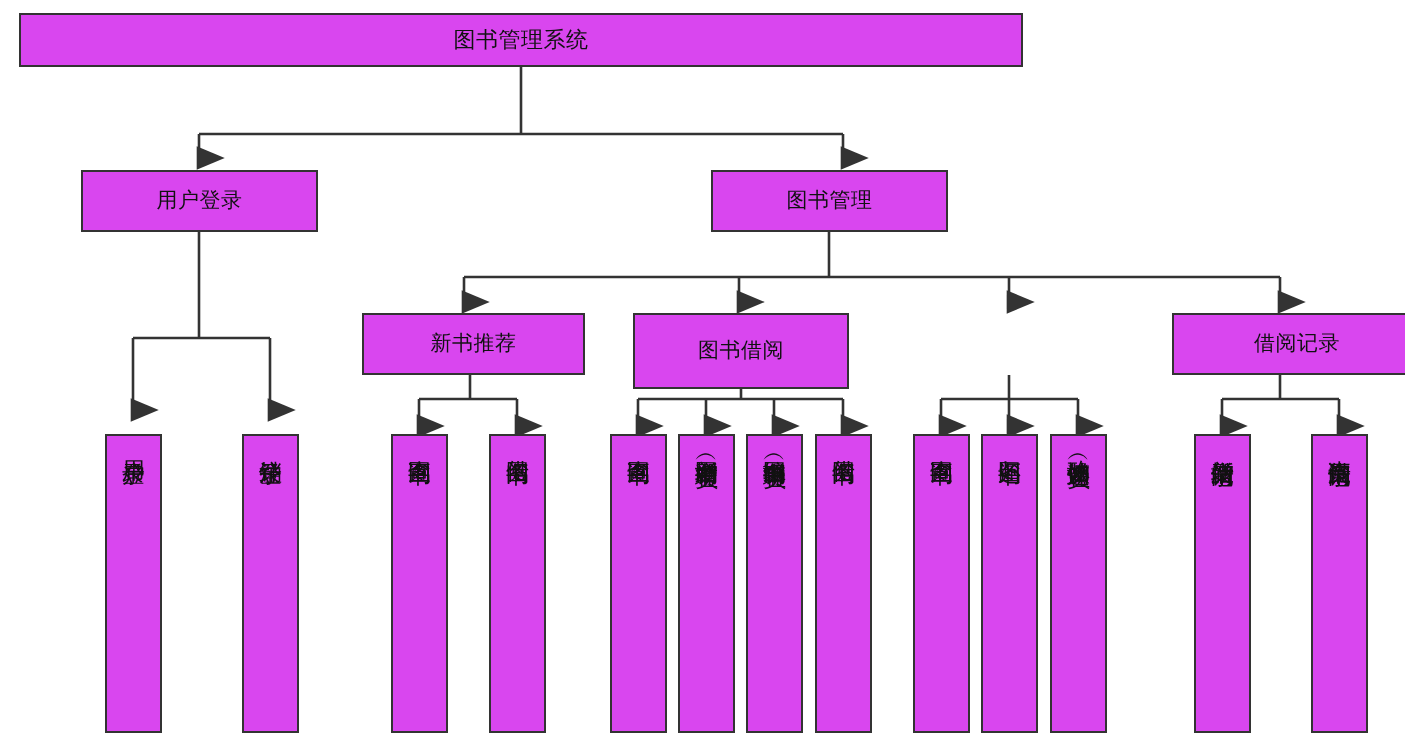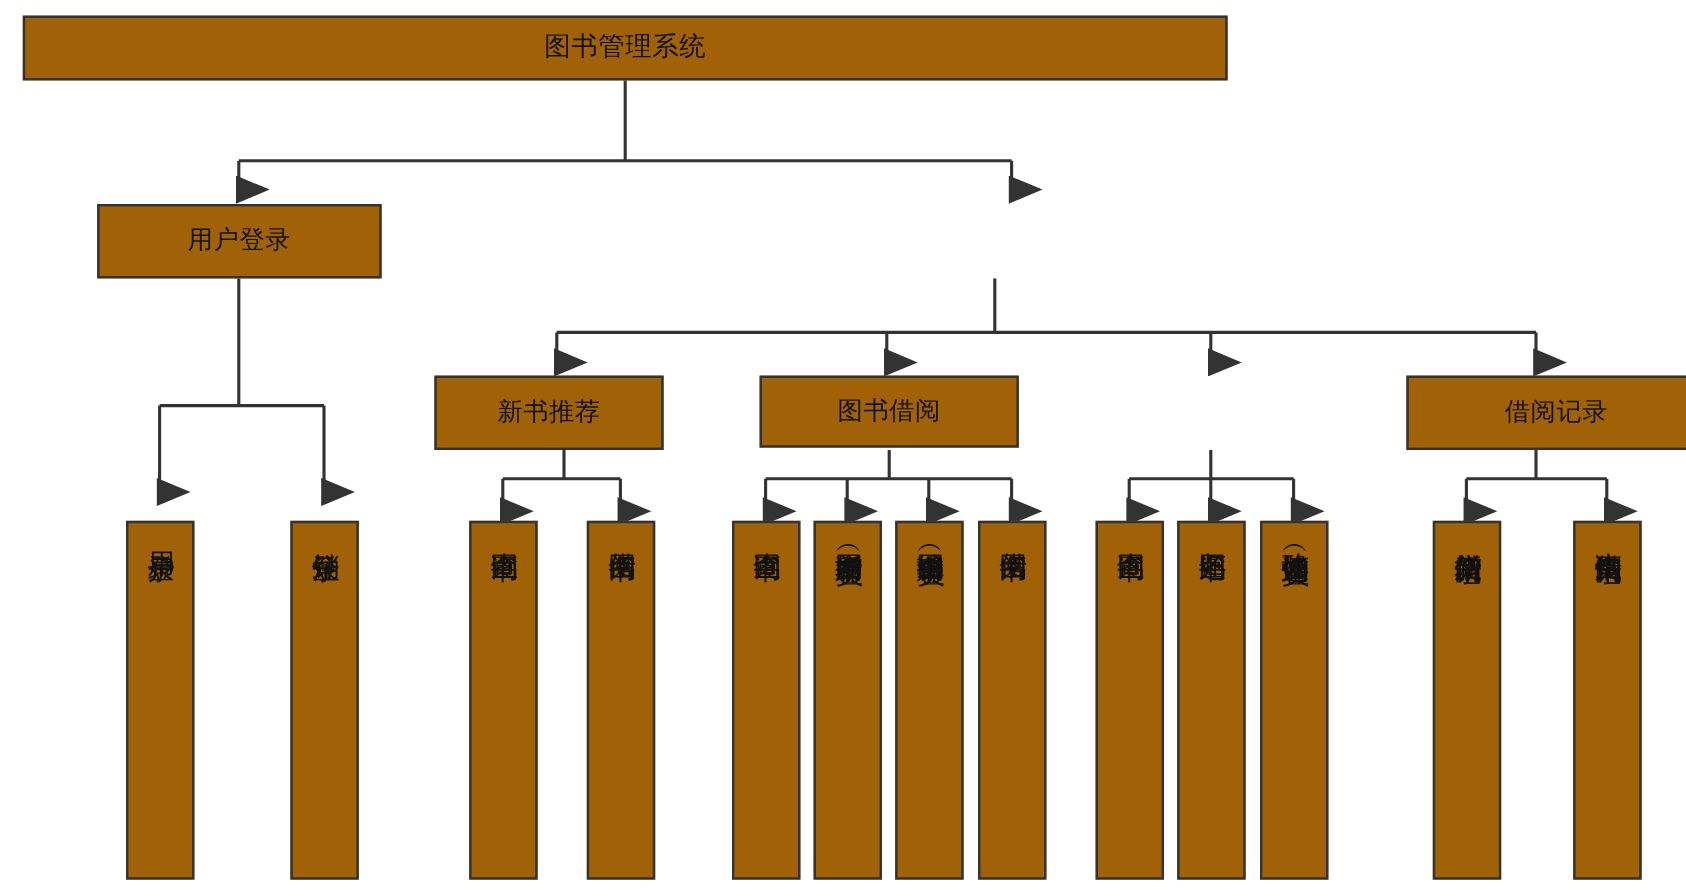--- a/index.html
+++ b/index.html
@@ -21,21 +21,21 @@
     position: absolute;
     left: 0;
     top: 0;
     width: 1405px;
     height: 747px;
     pointer-events: none;
   }
   .node {
     position: absolute;
     box-sizing: border-box;
-    background: #a16207;
+    background: #d946ef;
     border: 2px solid #333333;
     display: flex;
     align-items: center;
     justify-content: center;
     color: #000000;
   }
   .node-label {
     display: block;
     text-align: center;
     line-height: 1.12;
@@ -125,25 +125,28 @@
     </g>
   </svg>
 
   <div class="node horizontal root" style="left:19px; top:13px; width:1004px; height:54px;">
     <span class="node-label">图书管理系统</span>
   </div>
 
   <div class="node horizontal" style="left:81px; top:170px; width:237px; height:62px;">
     <span class="node-label">用户登录</span>
   </div>
+  <div class="node horizontal" style="left:711px; top:170px; width:237px; height:62px;">
+    <span class="node-label">图书管理</span>
+  </div>
 
-  <div class="node horizontal" style="left:362px; top:313px; width:191px; height:62px;">
+  <div class="node horizontal" style="left:362px; top:313px; width:223px; height:62px;">
     <span class="node-label">新书推荐</span>
   </div>
-  <div class="node horizontal" style="left:633px; top:313px; width:216px; height:60px;">
+  <div class="node horizontal" style="left:633px; top:313px; width:216px; height:76px;">
     <span class="node-label">图书借阅</span>
   </div>
   <div class="node horizontal" style="left:1172px; top:313px; width:250px; height:62px;">
     <span class="node-label">借阅记录</span>
   </div>
 
   <div class="node vertical" style="left:105px; top:434px; width:57px; height:299px;">
     <span class="node-label">用户登录</span>
   </div>
   <div class="node vertical" style="left:242px; top:434px; width:57px; height:299px;">

